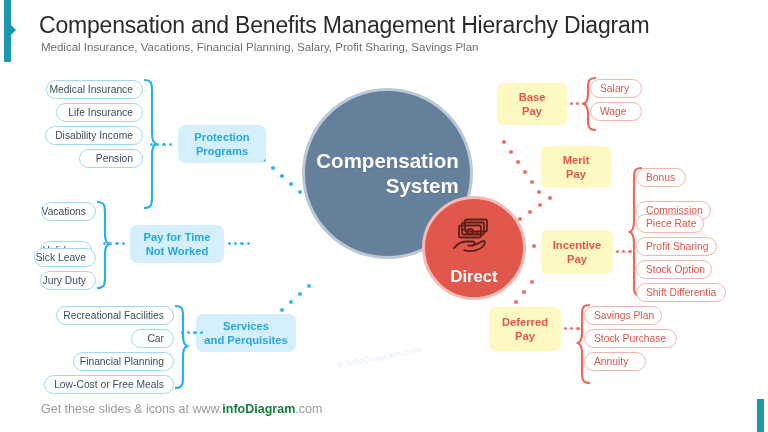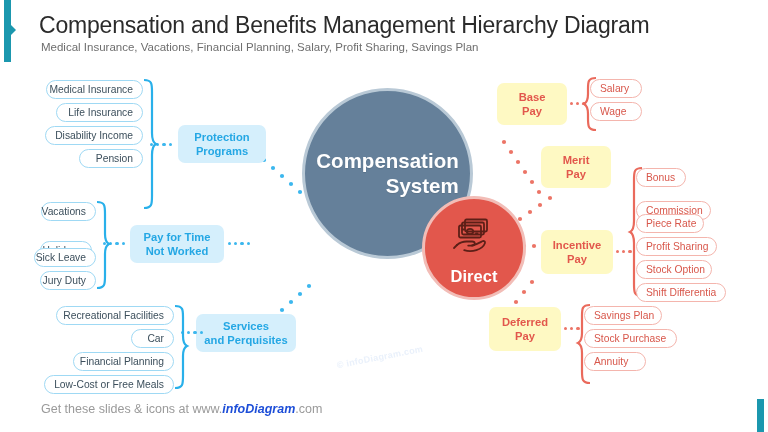--- a/index.html
+++ b/index.html
@@ -37,21 +37,21 @@
   .subtitle {
     position:absolute; left:41px; top:41px;
     font-size:11.5px; color:#6e6e6e; white-space:nowrap;
   }
 
   
   .footer {
     position:absolute; left:41px; bottom:16px;
     font-size:12.5px; color:#9a9a9a; white-space:nowrap;
   }
-  .footer b { color:#1d4ed8; font-weight:700;font-style:italic; }
+  .footer b { color:#15803d; font-weight:700; }
 
   
   .watermark {
     position:absolute; left:336px; top:352px;
     font-size:9px; color:#eaf1fb; font-weight:700;
     transform:rotate(-11deg); letter-spacing:.3px;
     user-select:none;
   }
 
   

